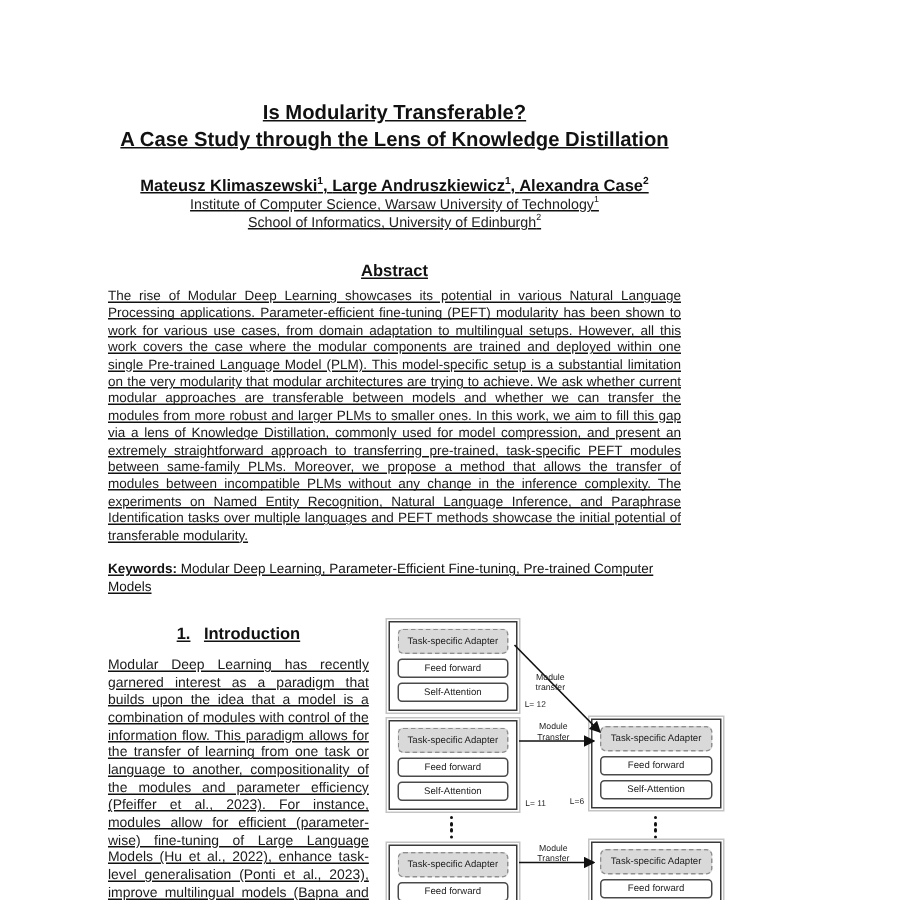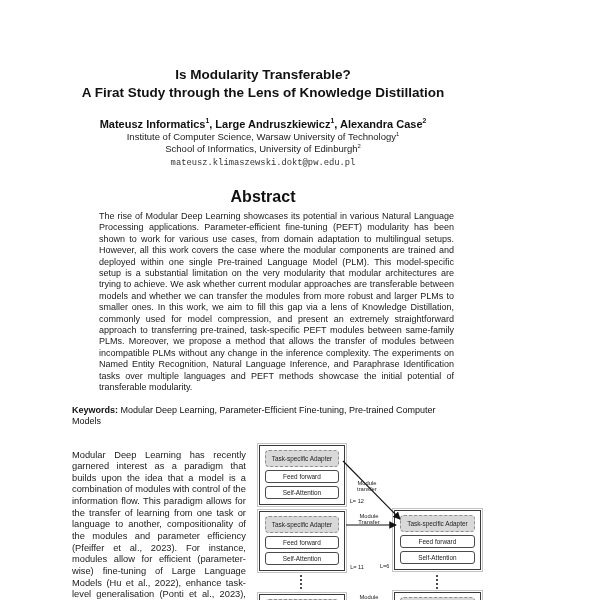--- a/index.html
+++ b/index.html
@@ -1,34 +1,35 @@
 <!DOCTYPE html>
 <html><head>
 <meta charset="utf-8">
 <style>
   * { margin:0; padding:0; box-sizing:border-box; }
   html,body { background:#ffffff; }
   .page {
     position:relative; width:526px; height:600px; overflow:hidden;
     background:#ffffff; color:#111;
     font-family:"Liberation Sans", sans-serif;
+    text-decoration:underline;
   }
   .inner-wrap { padding:66px 72px 0 72px; }
 
   
   .title { text-align:center; font-weight:bold; font-size:13.5px; line-height:18px; }
   .authors { text-align:center; font-weight:bold; font-size:11px; margin-top:15px; line-height:14px; }
   sup { font-size:0.62em; vertical-align:super; line-height:0; }
   .affil { text-align:center; font-size:9.5px; line-height:12px; color:#222; }
   .email { text-align:center; font-size:8.8px; margin-top:3px;
            font-family:"Liberation Mono", monospace; color:#333; }
 
   
-  .abstract-heading { text-align:center; font-weight:bold; font-size:16px; margin-top:20px; }
-  .abstract-body { margin-top:5px; font-size:9px; line-height:11.4px; text-align:justify; color:#1a1a1a;margin-left:27px; }
+  .abstract-heading { text-align:center; font-weight:bold; font-size:11px; margin-top:20px; }
+  .abstract-body { margin-top:5px; font-size:9px; line-height:11.4px; text-align:justify; color:#1a1a1a; }
   .keywords { margin-top:11px; font-size:9px; line-height:11.5px; }
   .keywords .kw-label { font-weight:bold; }
 
   
   .content { display:flex; margin-top:13px; }
   .col-left { width:225px; }
   .col-right { position:relative; width:255px; margin-left:11px; }
 
   .section-heading { text-align:center; font-weight:bold; font-size:11px; margin-top:7px; }
   .section-heading .sec-title { margin-left:9px; }
@@ -63,37 +64,37 @@
   .fig-svg { position:absolute; left:0; top:0; pointer-events:none; }
 </style>
 </head>
 <body>
 
 <div class="page">
   <div class="inner-wrap">
 
     <div class="title">
       <div>Is Modularity Transferable?</div>
-      <div>A Firat Study through the Lens of Knowledge Distillation</div>
+      <div>A Case Study through the Lens of Knowledge Distillation</div>
     </div>
 
-    <div class="authors"><span>Mateusz Informatics</span><sup>1</sup><span>, </span><span>Large Andruszkiewicz</span><sup>1</sup><span>, </span><span>Alexandra Case</span><sup>2</sup></div>
+    <div class="authors"><span>Mateusz Klimaszewski</span><sup>1</sup><span>, </span><span>Large Andruszkiewicz</span><sup>1</sup><span>, </span><span>Alexandra Case</span><sup>2</sup></div>
 
     <div class="affil"><span>Institute of Computer Science, Warsaw University of Technology</span><sup>1</sup></div>
     <div class="affil"><span>School of Informatics, University of Edinburgh</span><sup>2</sup></div>
 
-    <div class="email">mateusz.klimaszewski.dokt@pw.edu.pl</div>
 
     <div class="abstract-heading">Abstract</div>
     <p class="abstract-body">The rise of Modular Deep Learning showcases its potential in various Natural Language Processing applications. Parameter-efficient fine-tuning (PEFT) modularity has been shown to work for various use cases, from domain adaptation to multilingual setups. However, all this work covers the case where the modular components are trained and deployed within one single Pre-trained Language Model (PLM). This model-specific setup is a substantial limitation on the very modularity that modular architectures are trying to achieve. We ask whether current modular approaches are transferable between models and whether we can transfer the modules from more robust and larger PLMs to smaller ones. In this work, we aim to fill this gap via a lens of Knowledge Distillation, commonly used for model compression, and present an extremely straightforward approach to transferring pre-trained, task-specific PEFT modules between same-family PLMs. Moreover, we propose a method that allows the transfer of modules between incompatible PLMs without any change in the inference complexity. The experiments on Named Entity Recognition, Natural Language Inference, and Paraphrase Identification tasks over multiple languages and PEFT methods showcase the initial potential of transferable modularity.</p>
 
     <div class="keywords"><span class="kw-label">Keywords:</span><span> Modular Deep Learning, Parameter-Efficient Fine-tuning, Pre-trained Computer Models</span></div>
 
     <div class="content">
       <div class="col-left">
+        <div class="section-heading"><span>1.</span><span class="sec-title">Introduction</span></div>
         <p class="intro-body">Modular Deep Learning has recently garnered interest as a paradigm that builds upon the idea that a model is a combination of modules with control of the information flow. This paradigm allows for the transfer of learning from one task or language to another, compositionality of the modules and parameter efficiency (Pfeiffer et al., 2023). For instance, modules allow for efficient (parameter-wise) fine-tuning of Large Language Models (Hu et al., 2022), enhance task-level generalisation (Ponti et al., 2023), improve multilingual models (Bapna and Firat, 2019), offer zero-shot capabilities (Philip et al., 2020) and enable cross-lingual (Ansell et al., 2022) or cross-domain (Klimaszewski et al., 2023) knowledge transfer. Furthermore, repositories that store pre-trained modules like AdapterHub (Pfeiffer et al., 2020a) promote the re-usability of previously</p>
       </div>
 
       <div class="col-right">
         <div class="figure">
 
           <div class="block" style="left:2px; top:1px;">
             <div class="adapter">Task-specific Adapter</div>
             <div class="opbox">Feed forward</div>
             <div class="opbox">Self-Attention</div>

